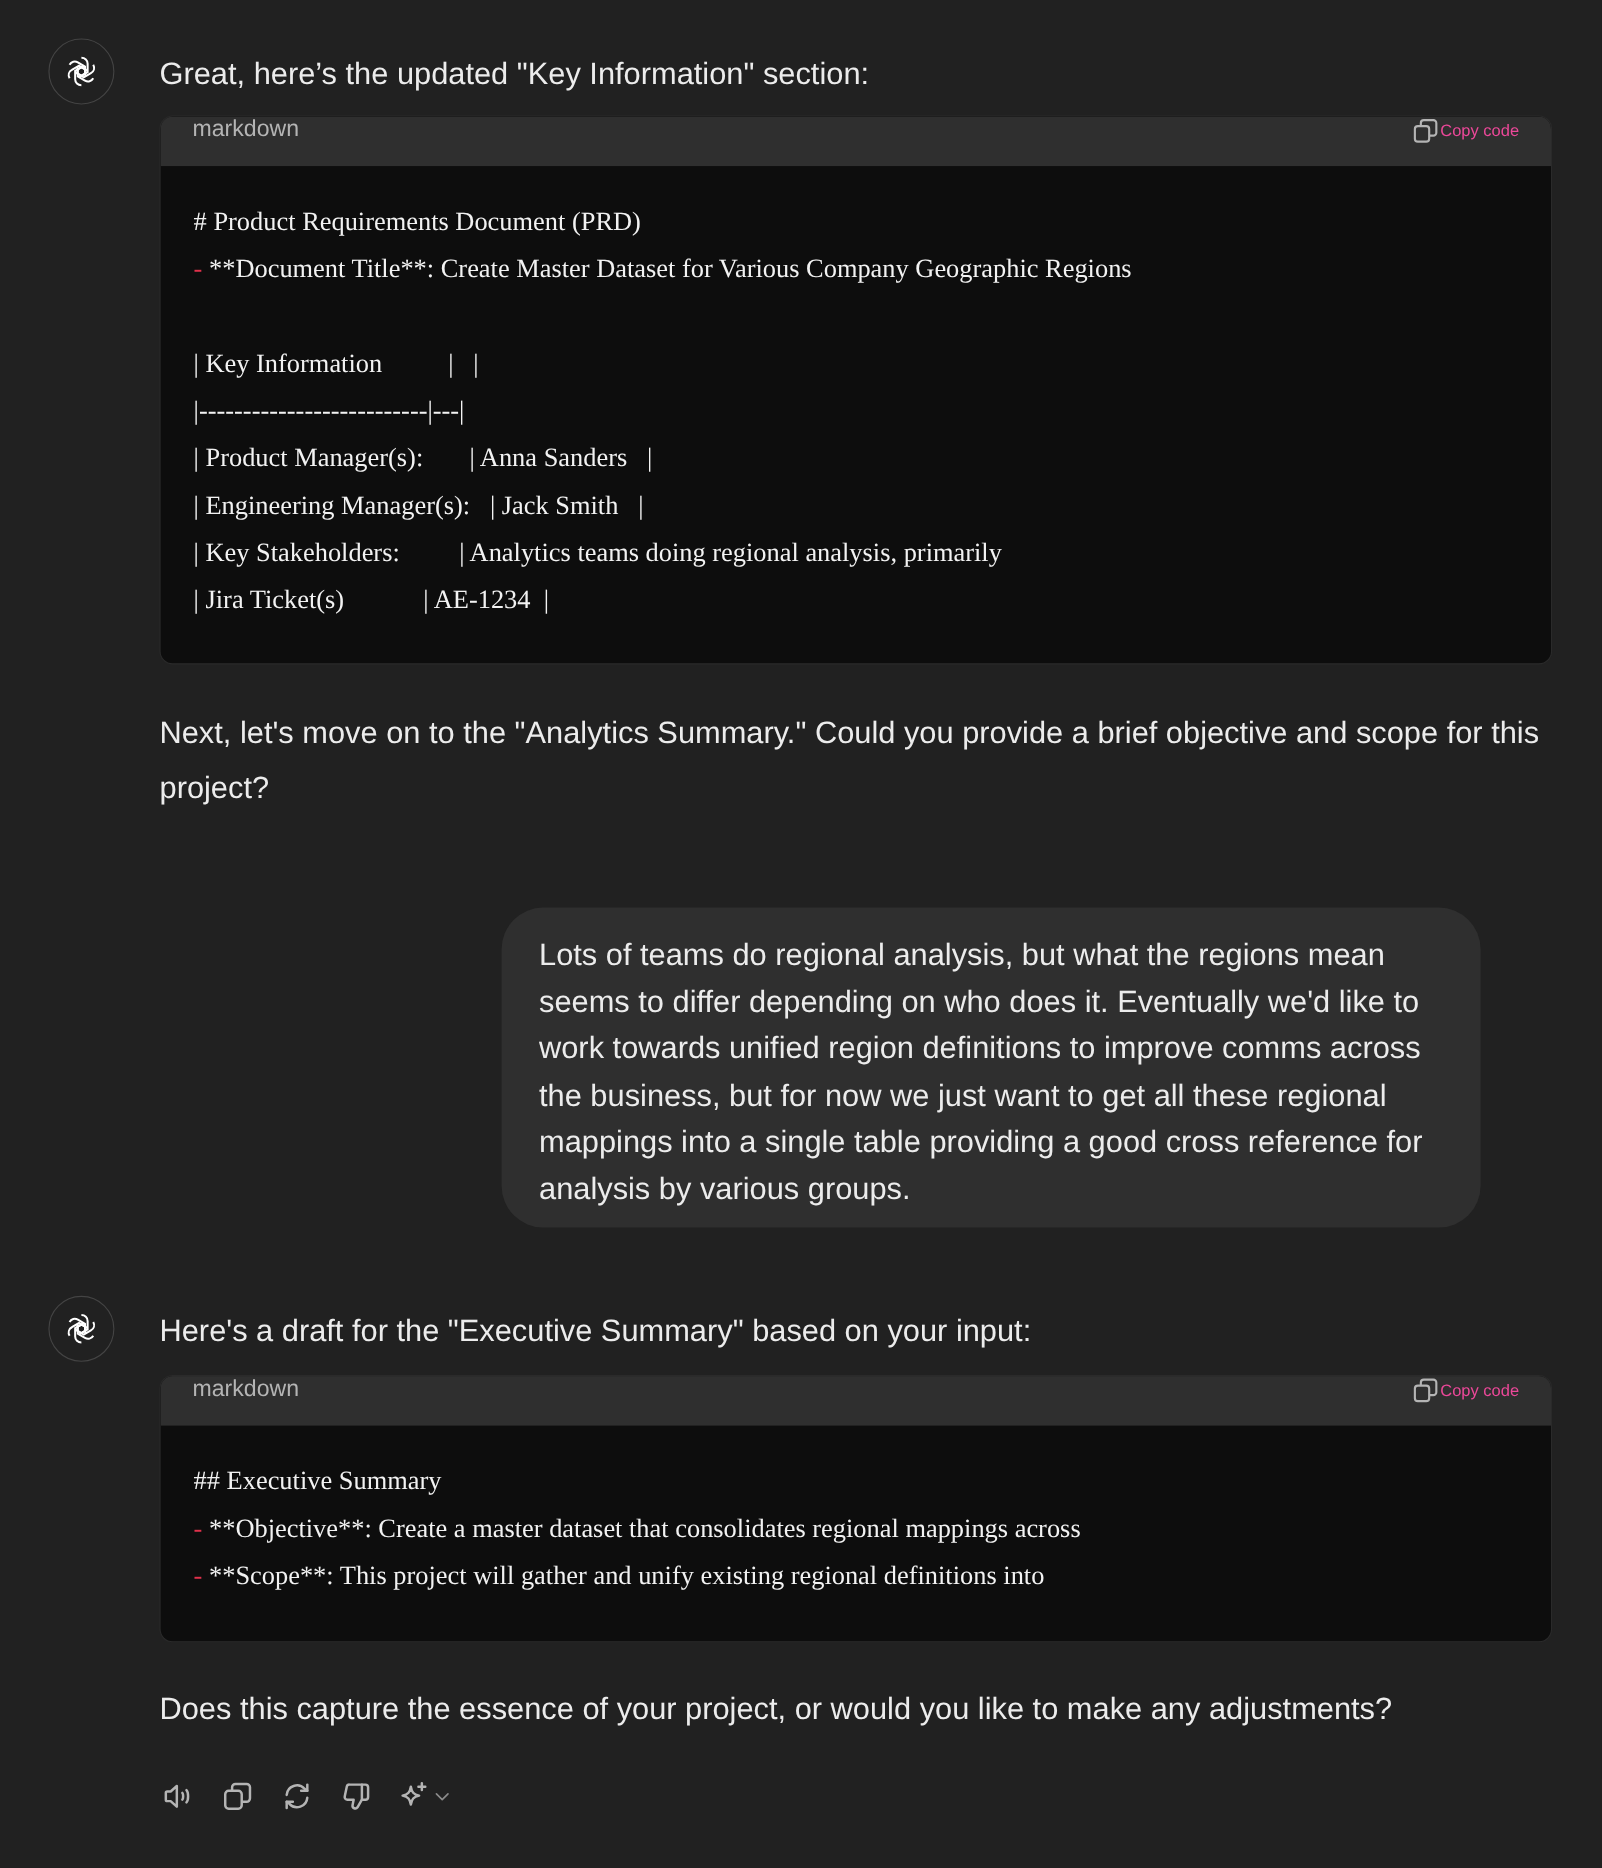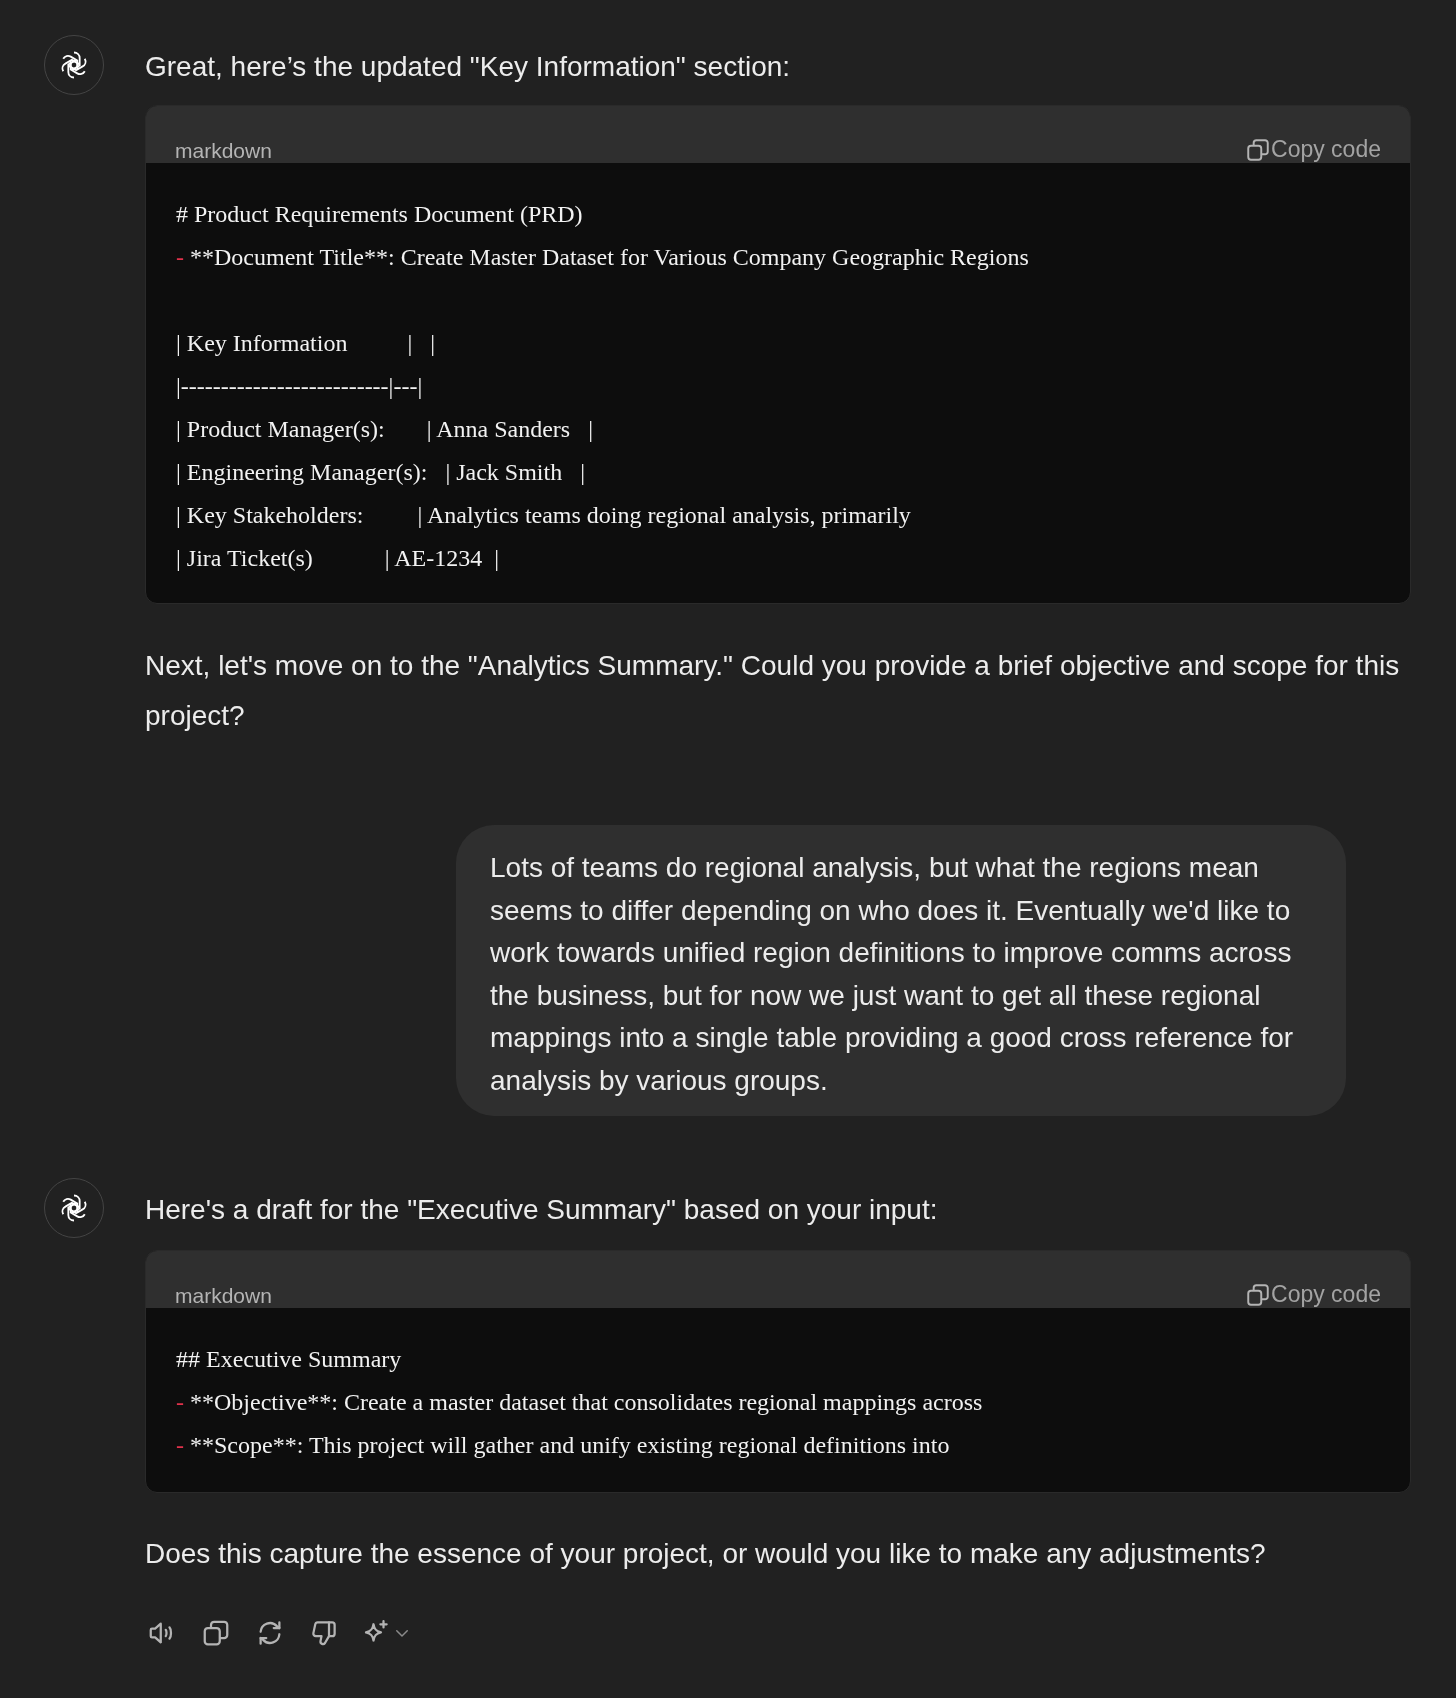--- a/index.html
+++ b/index.html
@@ -12,25 +12,25 @@
   }
   .avatar svg { width: 34px; height: 34px; }
 
   .text { position: absolute; left: 145px; font-size: 28px; line-height: 50px; color: #ececec; }
 
   .codeblock {
     position: absolute; left: 145px; width: 1266px; border-radius: 12px; overflow: hidden;
     background: #0d0d0d; border: 1px solid #2a2a2a;
   }
   .code-header {
-    height: 57px; background: #2f2f2f; display: flex; align-items: flex-end;
+    height: 45px; background: #2f2f2f; display: flex; align-items: flex-start;
     justify-content: space-between; padding: 0 29px;
   }
   .code-lang { font-size: 21px; color: #b4b4b4; }
-  .copy-btn { display: flex; align-items: center; font-size: 23px; color: #a3a3a3; cursor: pointer; }
+  .copy-btn { display: flex; align-items: center; font-size: 15px; color: #ec4899; cursor: pointer; }
   .copy-btn svg { width: 26px; height: 26px; }
   .code-body {
     padding: 30px 30px 26px 30px; font-family: Liberation Serif, serif;
     font-size: 24px; line-height: 43px; color: #f2f2f2; white-space: pre; overflow: hidden;
   }
   .code-line { height: 43px; white-space: pre; overflow: hidden; }
   .dash { color: #e0314b; }
 
   .user-bubble {
     position: absolute; left: 456px; top: 825px; width: 890px; height: 291px;

